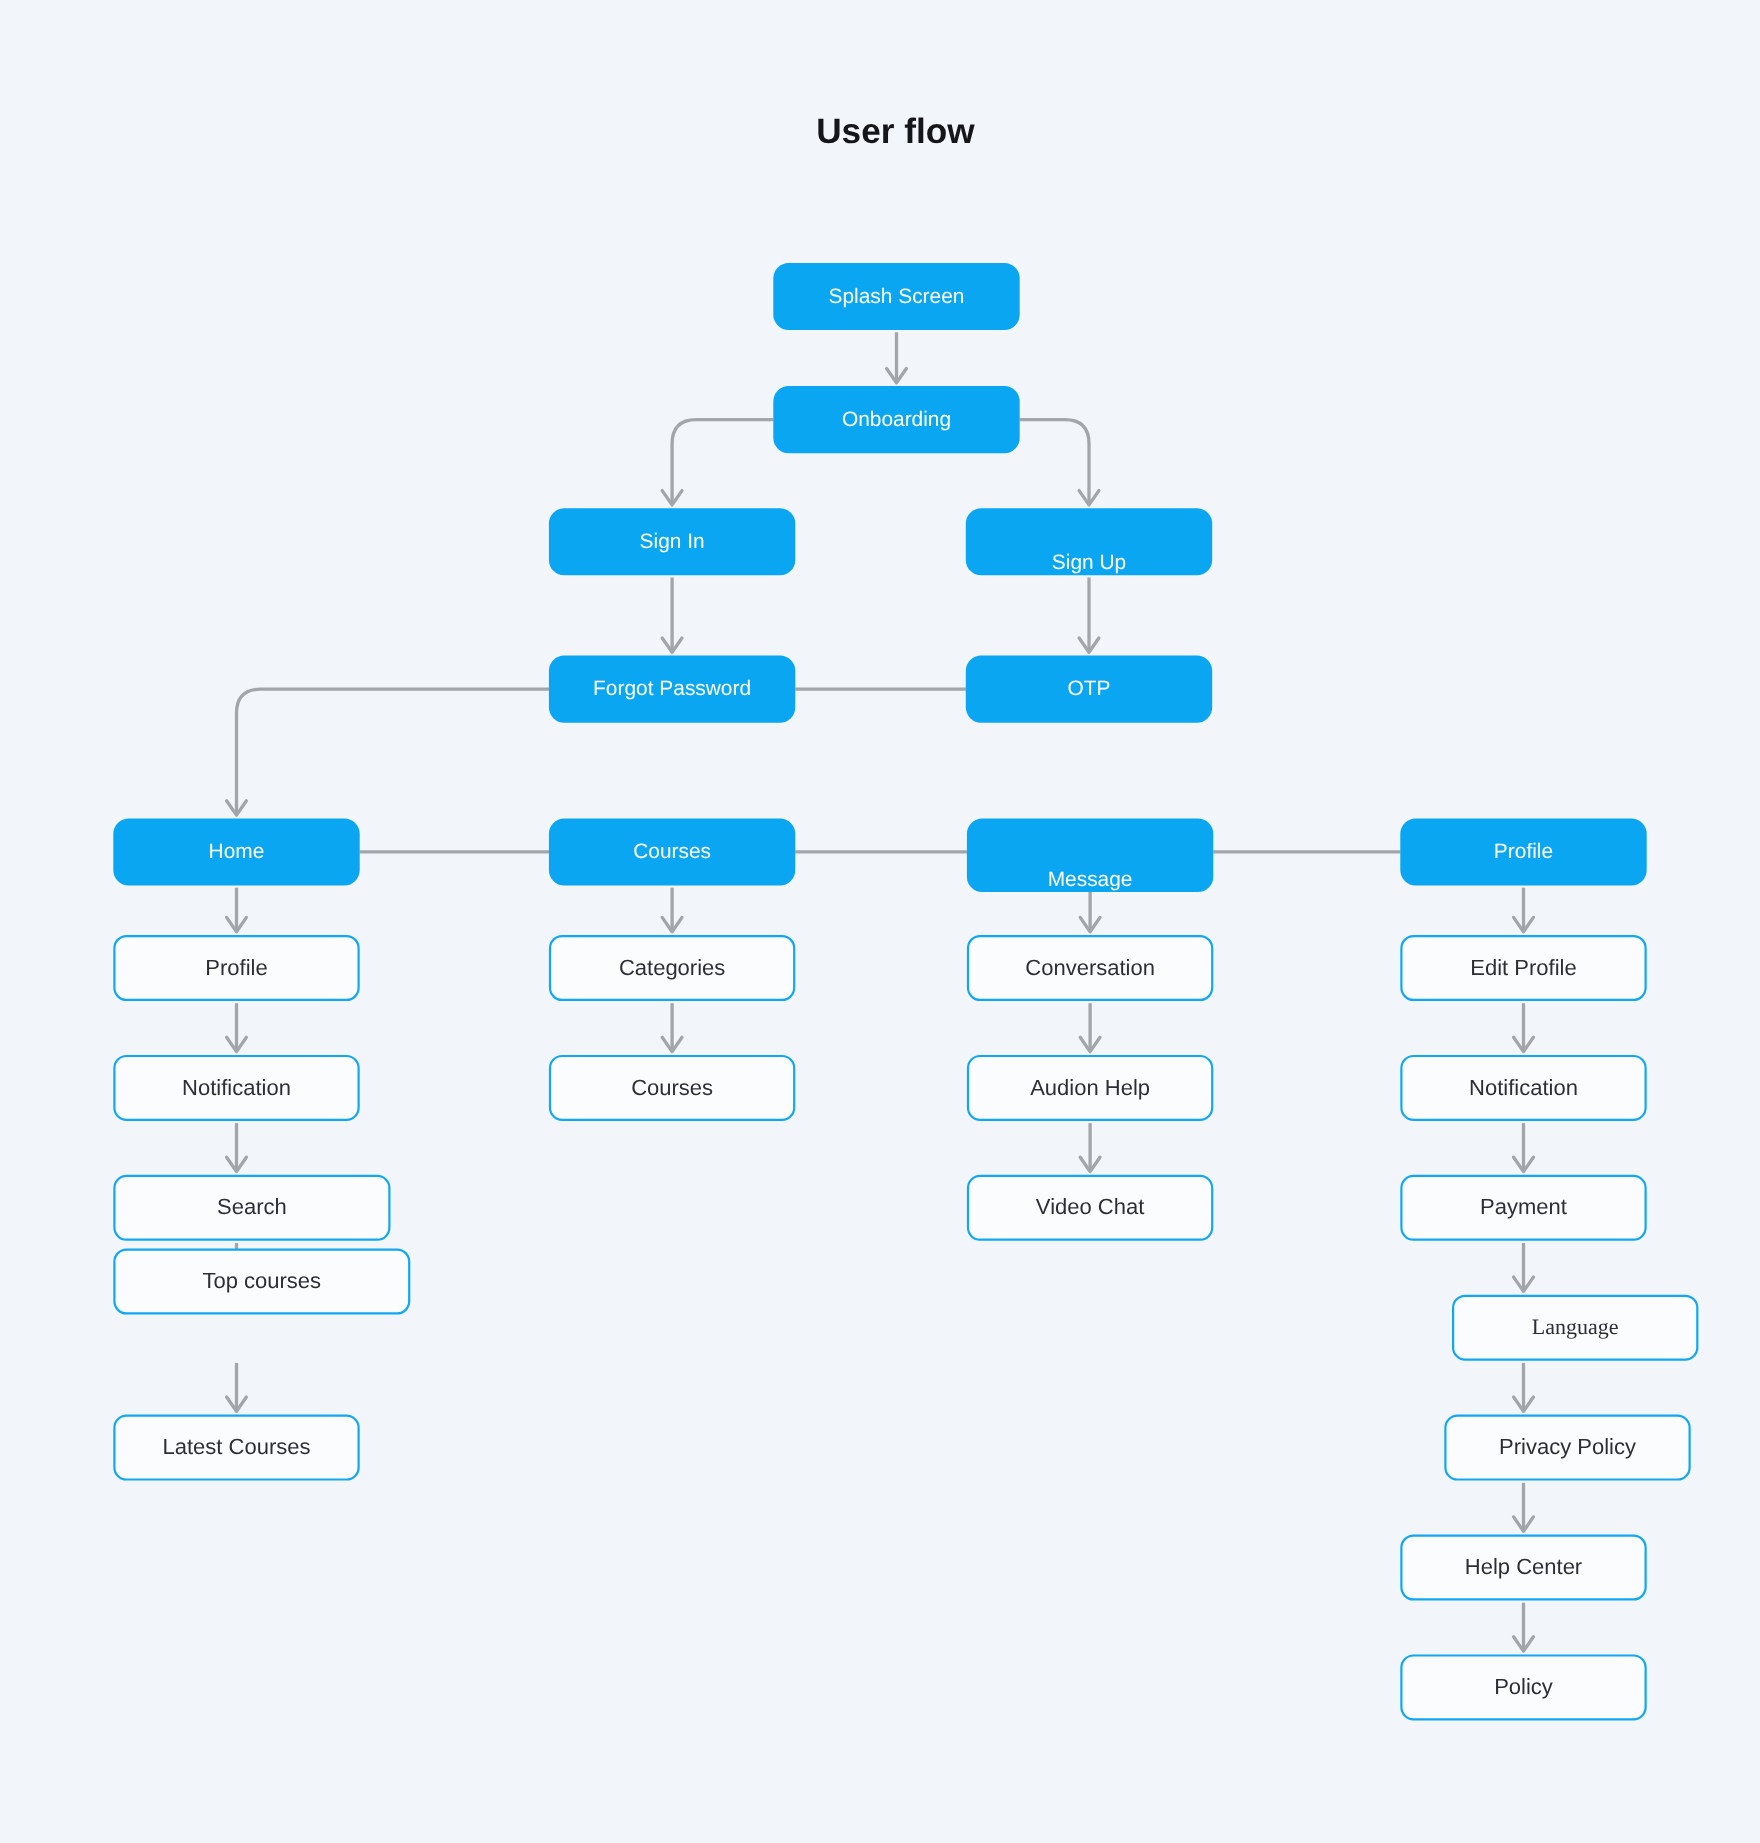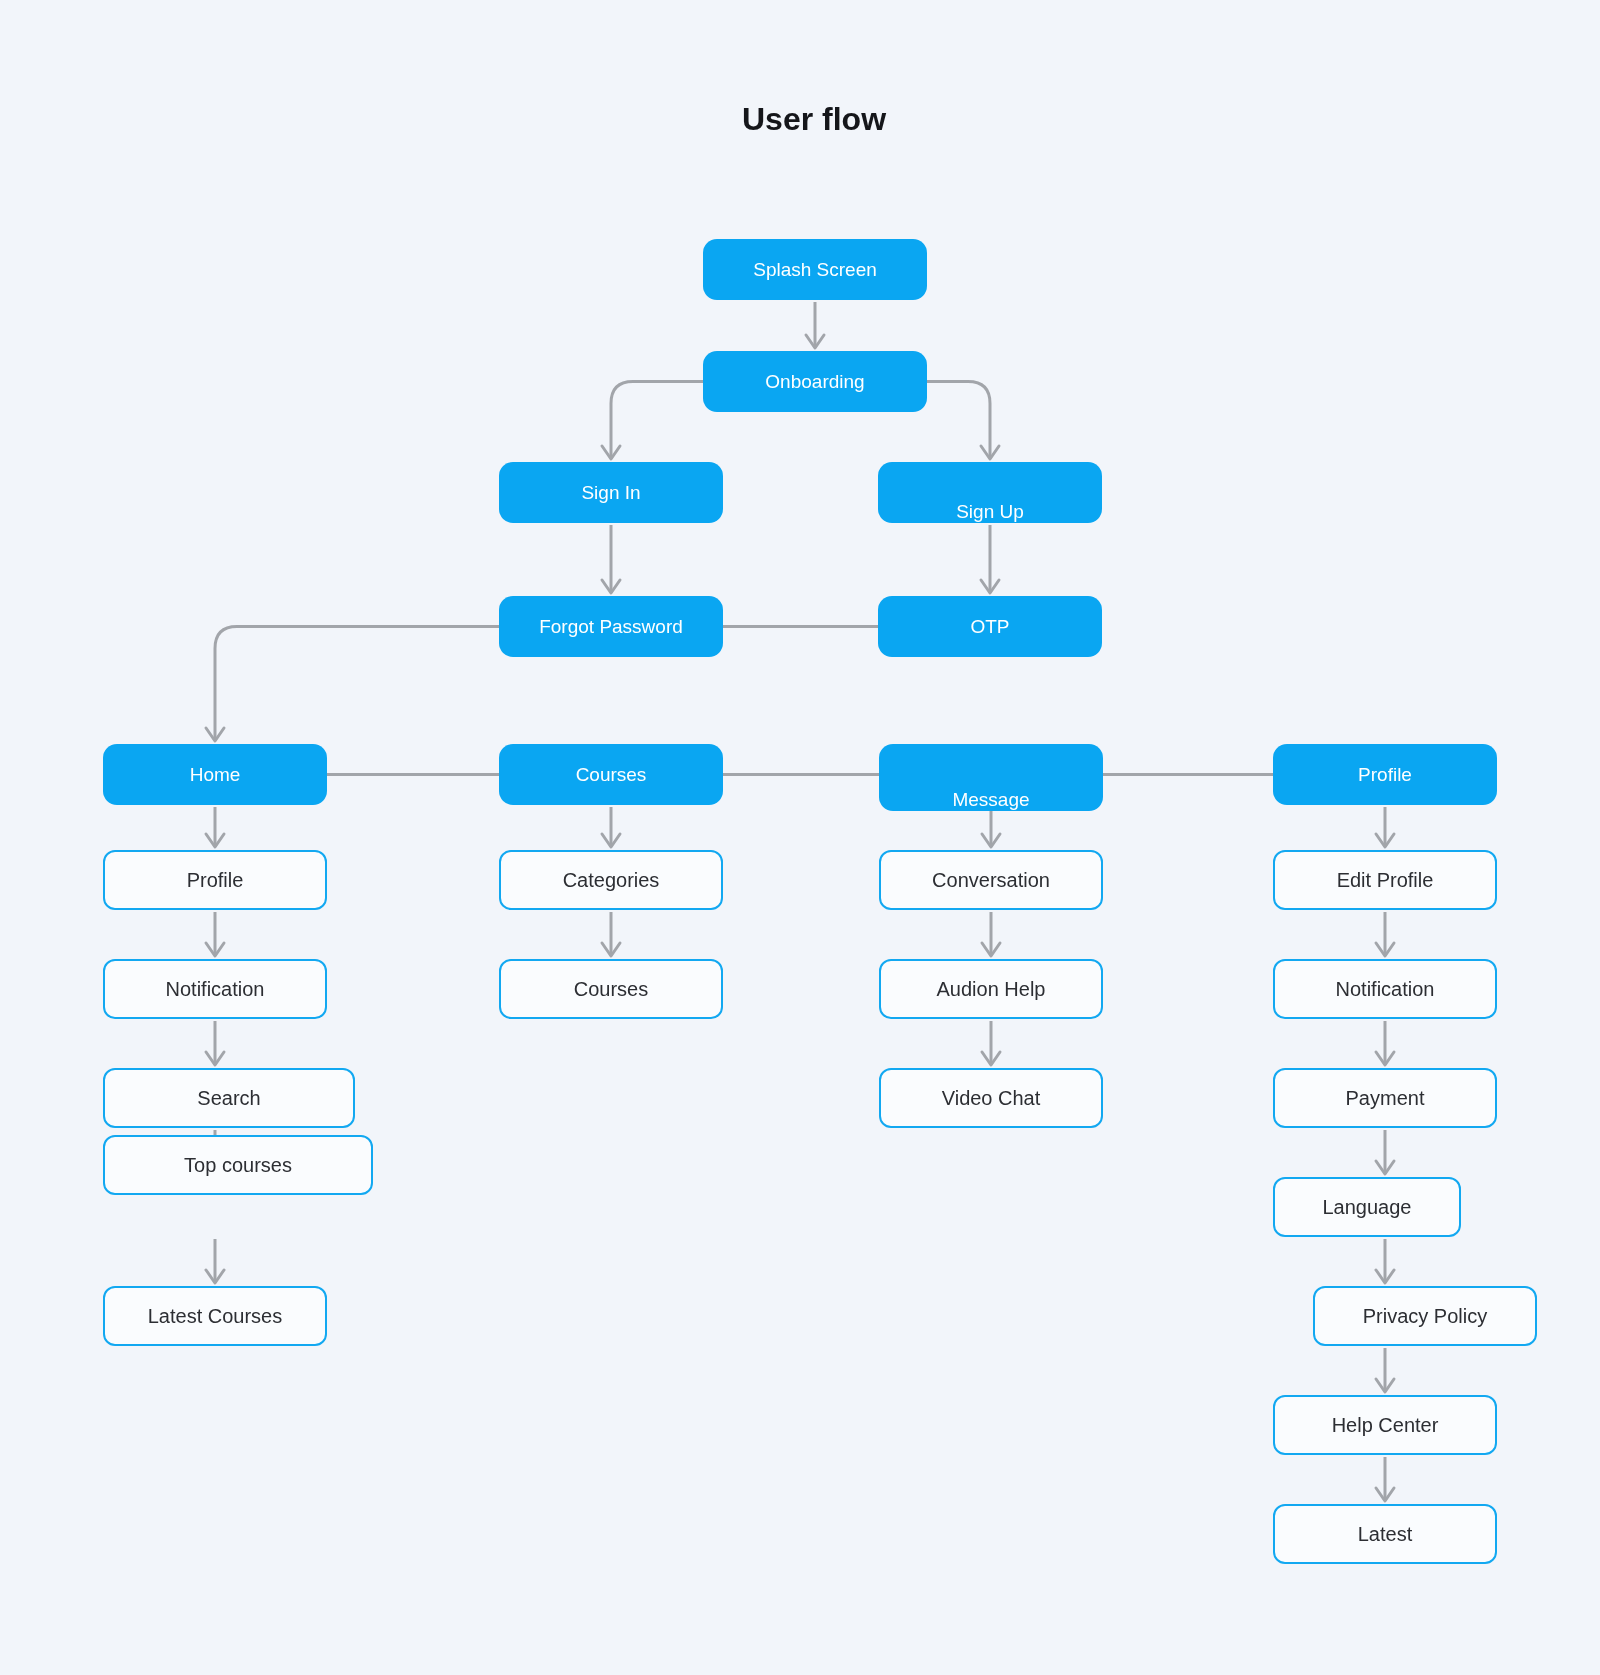--- a/index.html
+++ b/index.html
@@ -171,26 +171,26 @@
       </div>
       <div class="node outline" style="left: 1273px; top: 850px; width: 224px; height: 60px;">
         <span>Edit Profile</span>
       </div>
       <div class="node outline" style="left: 1273px; top: 959px; width: 224px; height: 60px;">
         <span>Notification</span>
       </div>
       <div class="node outline" style="left: 1273px; top: 1068px; width: 224px; height: 60px;">
         <span>Payment</span>
       </div>
-      <div class="node outline" style="left: 1273px; top: 1177px; width: 188px; height: 60px;">
+      <div class="node outline" style="left: 1320px; top: 1177px; width: 224px; height: 60px; font-family: Liberation Serif, serif;">
         <span>Language</span>
       </div>
       <div class="node outline" style="left: 1273px; top: 1286px; width: 224px; height: 60px; margin-left: 40px;">
         <span>Privacy Policy</span>
       </div>
       <div class="node outline" style="left: 1273px; top: 1395px; width: 224px; height: 60px;">
         <span>Help Center</span>
       </div>
       <div class="node outline" style="left: 1273px; top: 1504px; width: 224px; height: 60px;">
-        <span>Latest</span>
+        <span>Policy</span>
       </div>
     </div>
 </div>
 
 </body></html>

